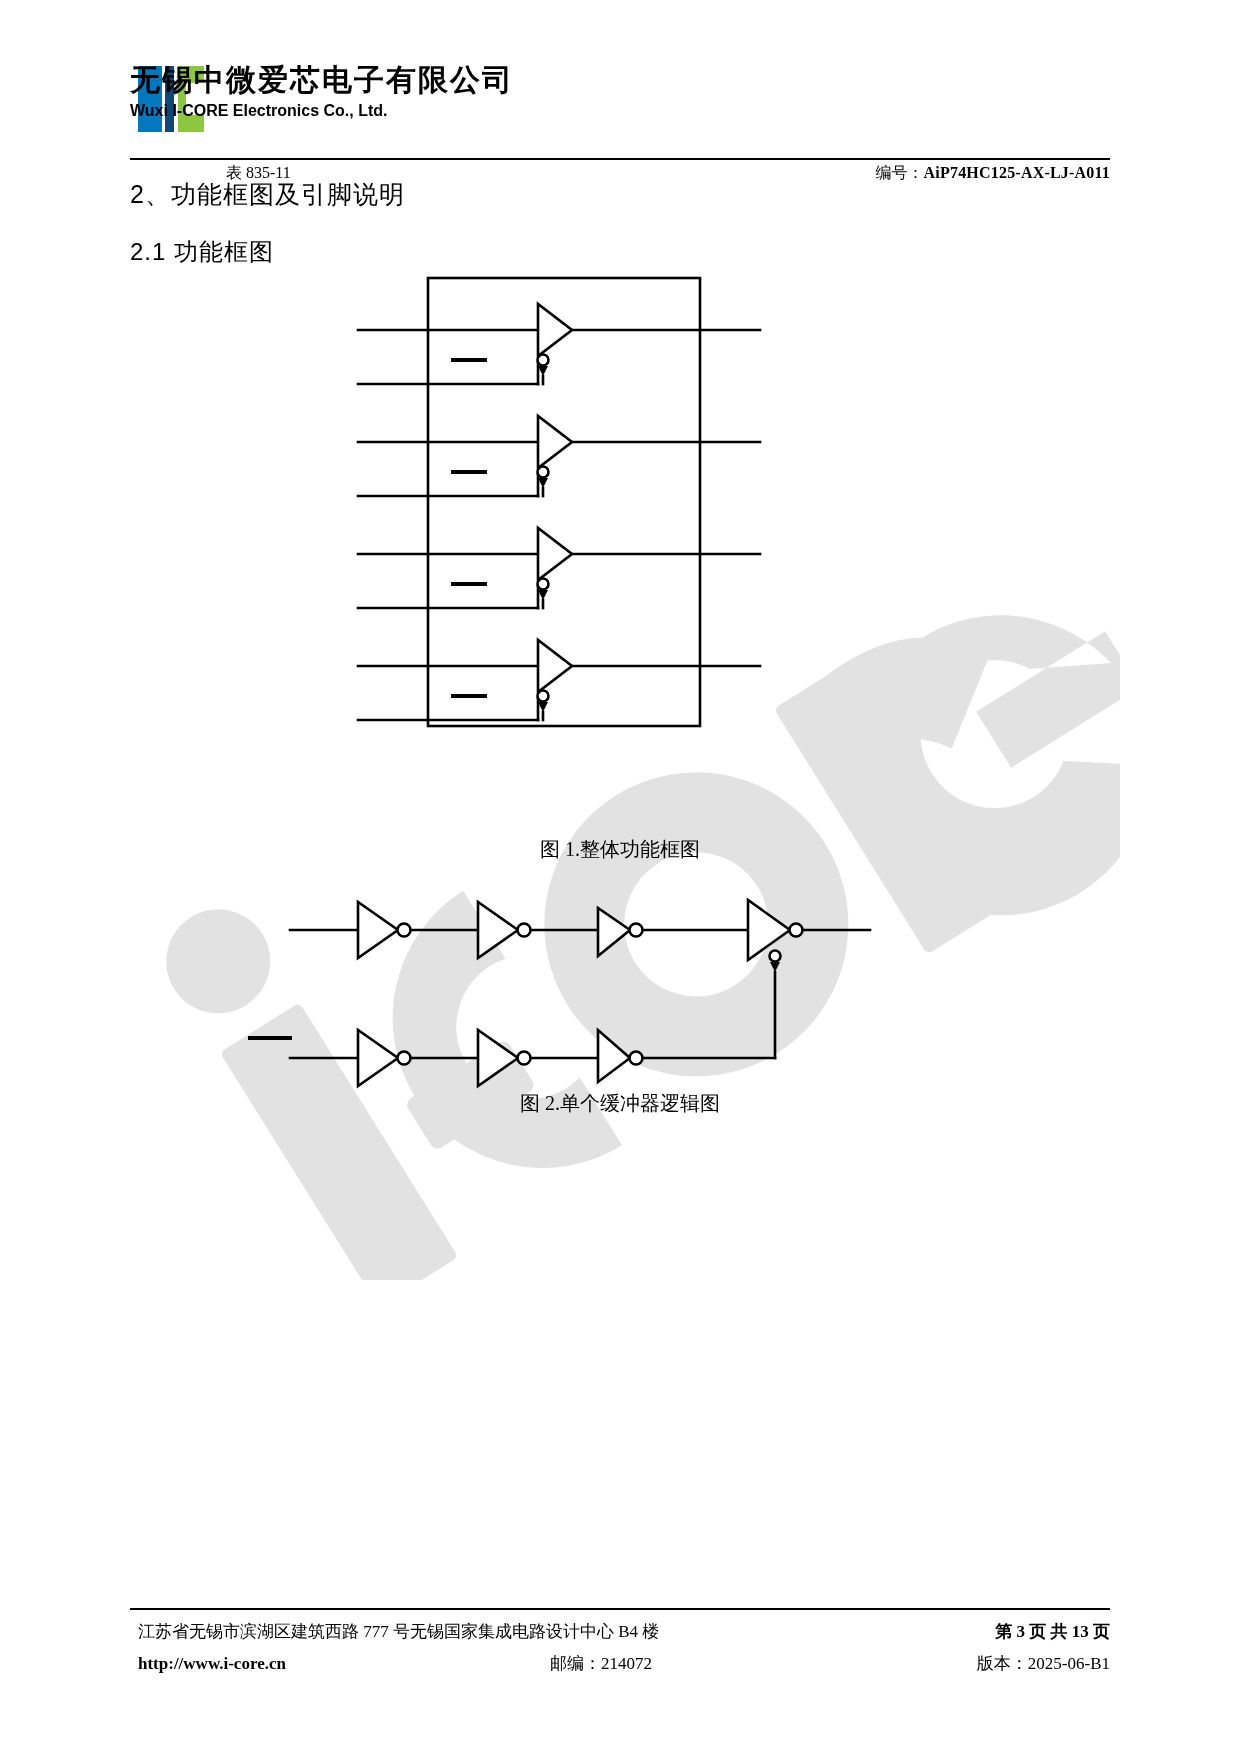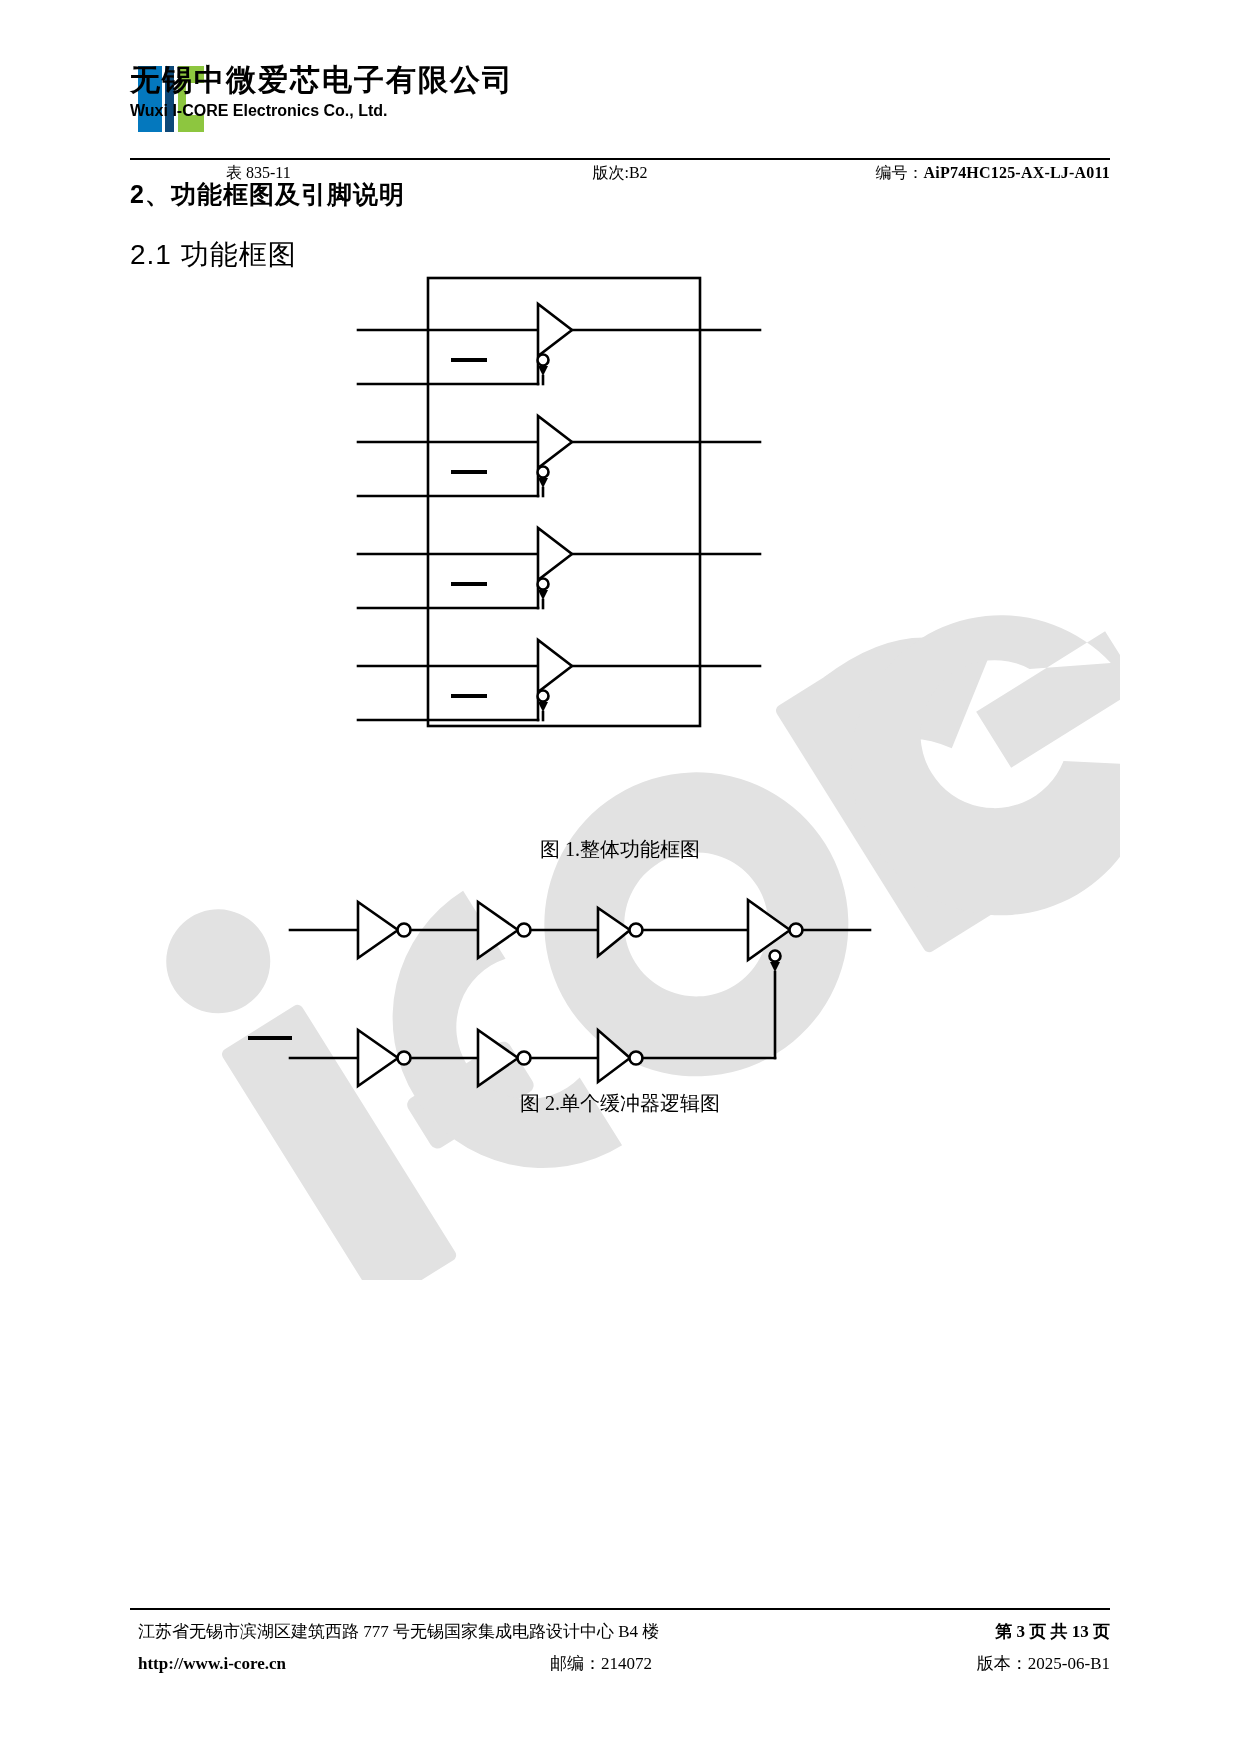--- a/index.html
+++ b/index.html
@@ -140,30 +140,30 @@
     z-index: 2;
   }
 
   
   .h-sec {
     position: absolute;
     left: 130px;
     top: 178px;
     font-family: "Liberation Sans", "DejaVu Sans", sans-serif;
     font-size: 25px;
-    font-weight: bold;
+    font-weight: normal;
     letter-spacing: 1px;
     z-index: 2;
   }
   .h-sub {
     position: absolute;
     left: 130px;
     top: 236px;
     font-family: "Liberation Sans", "DejaVu Sans", sans-serif;
-    font-size: 28px;
+    font-size: 24px;
     font-weight: normal;
     letter-spacing: 1px;
     z-index: 2;
   }
 
   
   .fig1 {
     position: absolute;
     left: 340px;
     top: 262px;
@@ -269,21 +269,20 @@
         <div class="c-notch"></div>
       </div>
     </div>
 
     <div class="company-cn">无锡中微爱芯电子有限公司</div>
 
     <div class="company-en">Wuxi I-CORE Electronics Co., Ltd.</div>
 
     <div class="header-meta">
       <span class="hm-form">表 835-11</span>
-      <span class="hm-rev">版次:B2</span>
       <span class="hm-code">
         <span>编号：</span><span class="code-val">AiP74HC125-AX-LJ-A011</span>
       </span>
     </div>
   </div>
 
   <div class="header-rule"></div>
 
   <div class="h-sec">2、功能框图及引脚说明</div>
 

